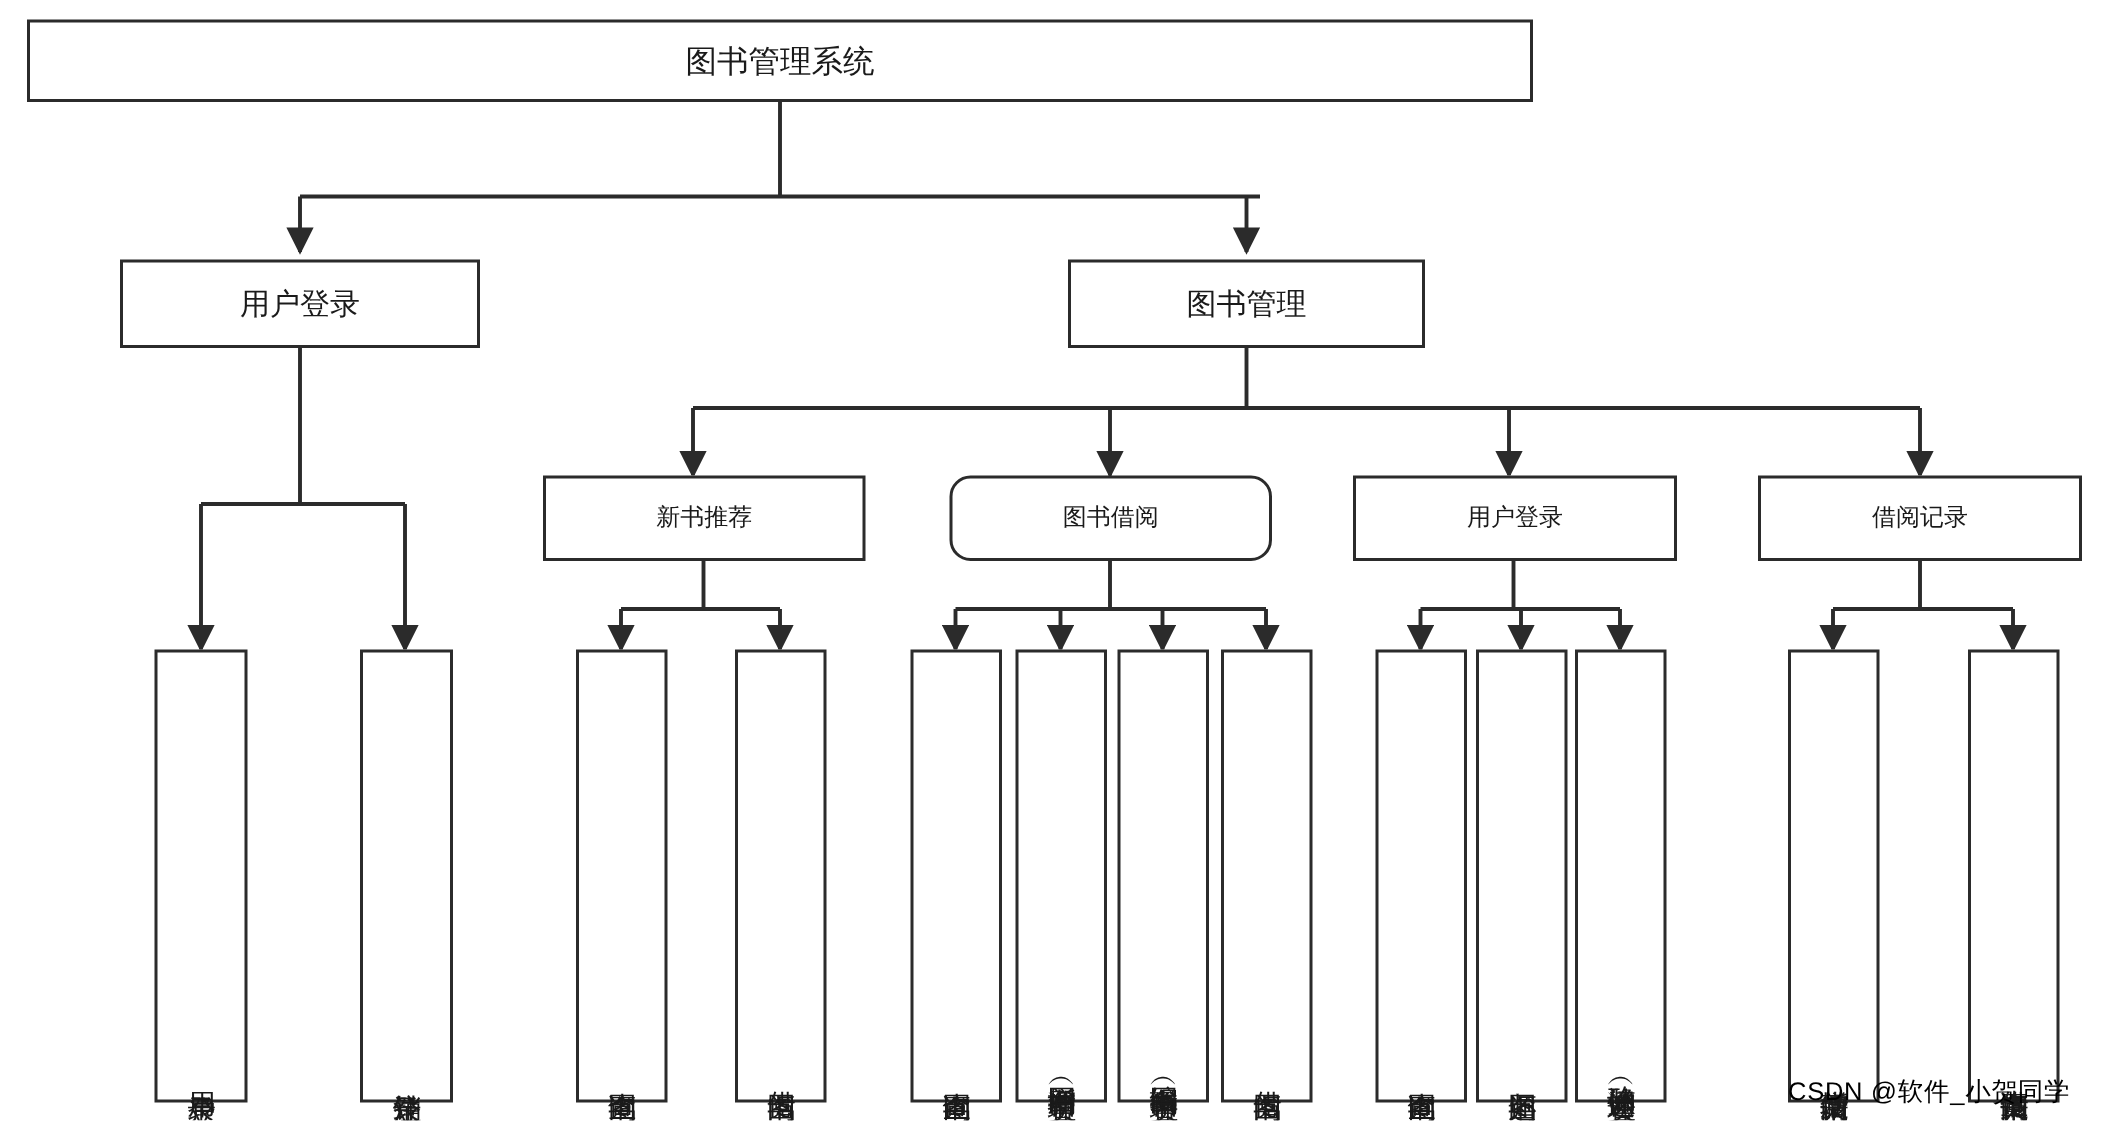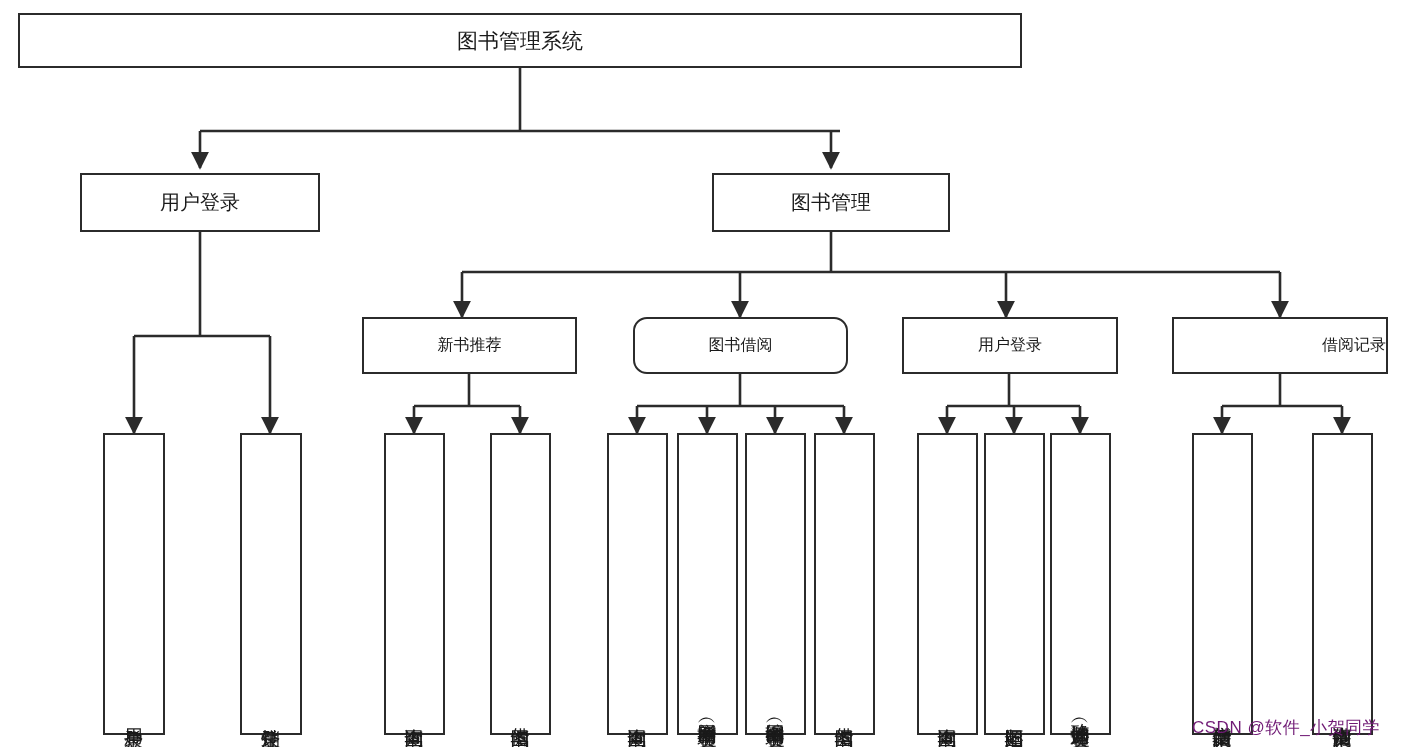--- a/index.html
+++ b/index.html
@@ -55,21 +55,21 @@
     text-orientation: upright;
     font-size: 19px;
     line-height: 1.32;
     letter-spacing: 1px;
     color: #1a1a1a;
     white-space: nowrap;
   }
   .watermark {
     position: absolute;
     font-size: 17px;
-    color: #701a75;
+    color: #000000;
     white-space: nowrap;
     z-index: 3;
     letter-spacing: 0.5px;
   }
 </style>
 </head>
 <body>
 
 <div id="canvas">
 
@@ -136,21 +136,21 @@
 
   <div class="node lvl3" style="left:362px; top:317px; width:215px; height:57px;">
     <span>新书推荐</span>
   </div>
   <div class="node lvl3" style="left:633px; top:317px; width:215px; height:57px;border-radius:14px;">
     <span>图书借阅</span>
   </div>
   <div class="node lvl3" style="left:902px; top:317px; width:216px; height:57px;">
     <span>用户登录</span>
   </div>
-  <div class="node lvl3" style="left:1172px; top:317px; width:216px; height:57px;justify-content:flex-end;">
+  <div class="node lvl3" style="left:1172px; top:317px; width:216px; height:57px;">
     <span>借阅记录</span>
   </div>
 
   <div class="node leaf" style="left:103px; top:433px; width:62px; height:302px;">
     <span class="vtext">用户登录</span>
   </div>
   <div class="node leaf" style="left:240px; top:433px; width:62px; height:302px;">
     <span class="vtext">注销登录</span>
   </div>
 

